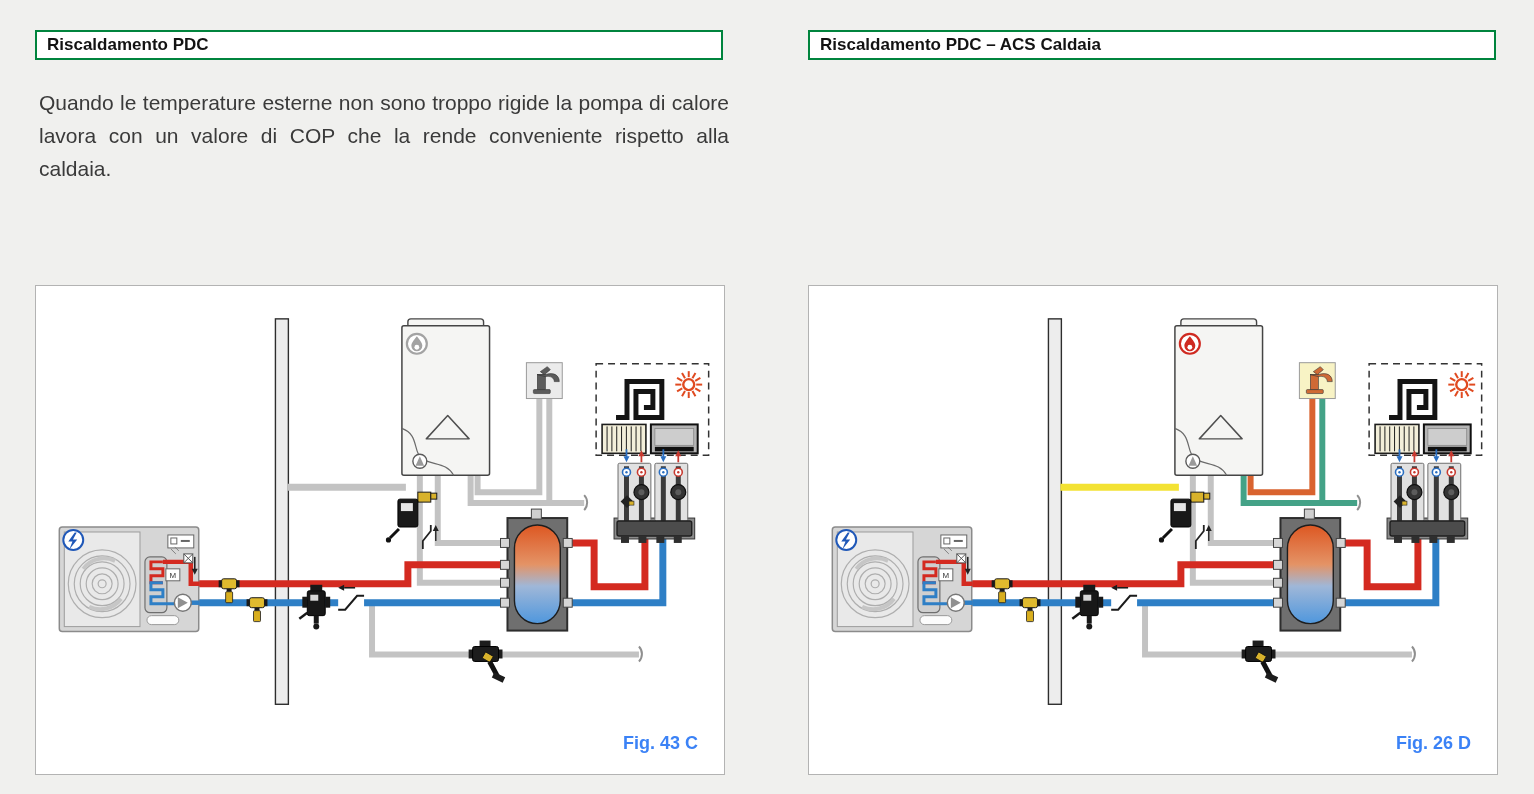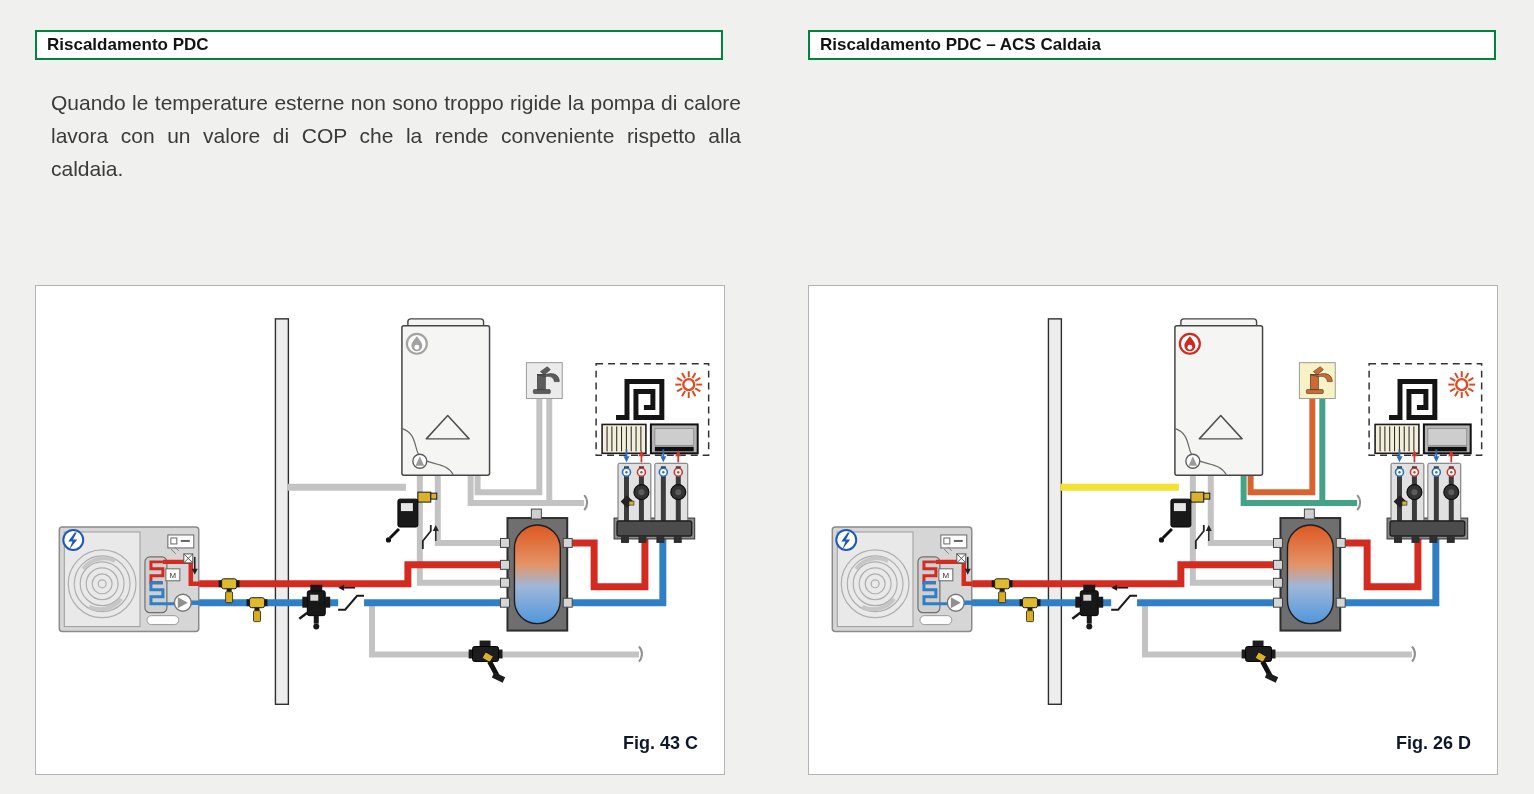--- a/index.html
+++ b/index.html
@@ -4,27 +4,27 @@
 <style>
   html,body{margin:0;padding:0;}
   body{background:#f0f0ee;font-family:"Liberation Sans",sans-serif;}
   .page{position:relative;width:1534px;height:794px;background:#f0f0ee;overflow:hidden;}
   .col{position:absolute;top:0;width:690px;height:794px;}
   .col-left{left:35px;}
   .col-right{left:792px;margin-left:16px;}
   .title-box{position:absolute;top:30px;left:0;width:674px;background:#ffffff;
              border:2px solid #00843d;padding:3px 0 3px 10px;
              font-size:17px;font-weight:bold;color:#131313;line-height:20px;}
-  .body-text{position:absolute;top:86px;left:16px;width:690px;margin:0;
+  .body-text{position:absolute;top:86px;left:4px;width:690px;margin:0;
              font-size:21px;line-height:33px;color:#3a3a3a;text-align:justify;}
   .panel{position:absolute;top:285px;left:0;width:688px;height:488px;
          background:#ffffff;border:1px solid #b3b3b3;}
   .panel svg{position:absolute;left:0;top:0;}
   .fig-label{position:absolute;right:26px;bottom:20px;font-size:18px;
-             font-weight:bold;color:#0f172a;}
+             font-weight:bold;color:#3b82f6;}
 </style>
 </head>
 <body>
 
 <div class="page">
 
   <div class="col col-left">
     <div class="title-box">
       <span>Riscaldamento PDC</span>
     </div>

